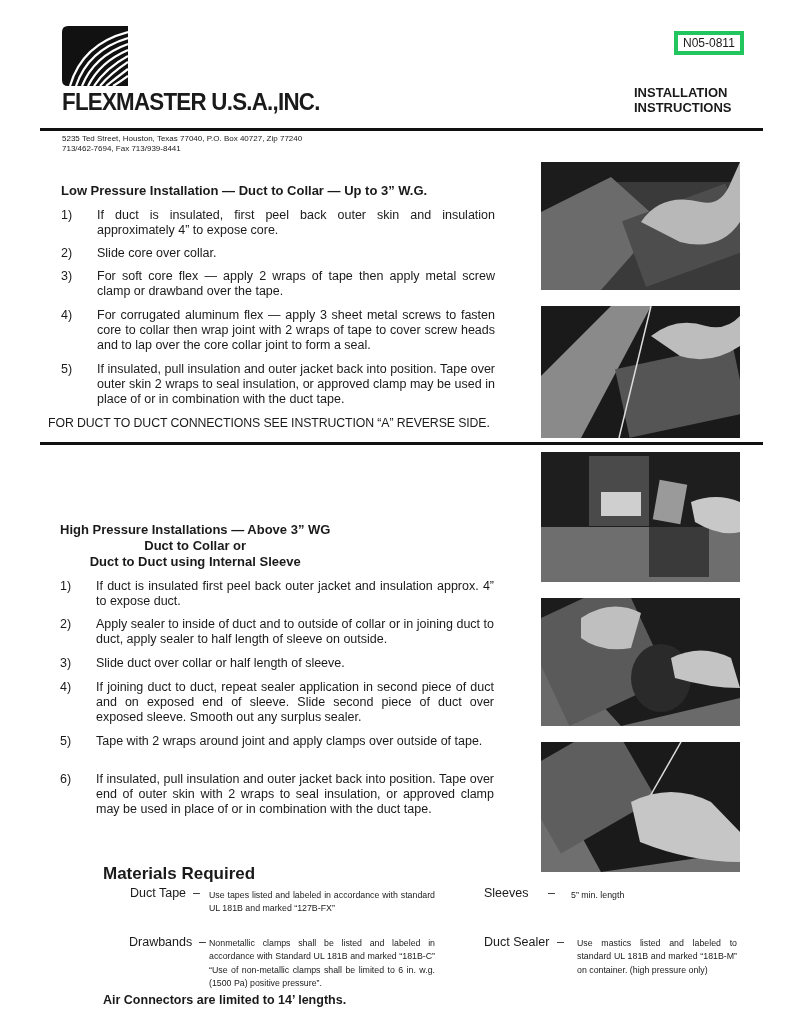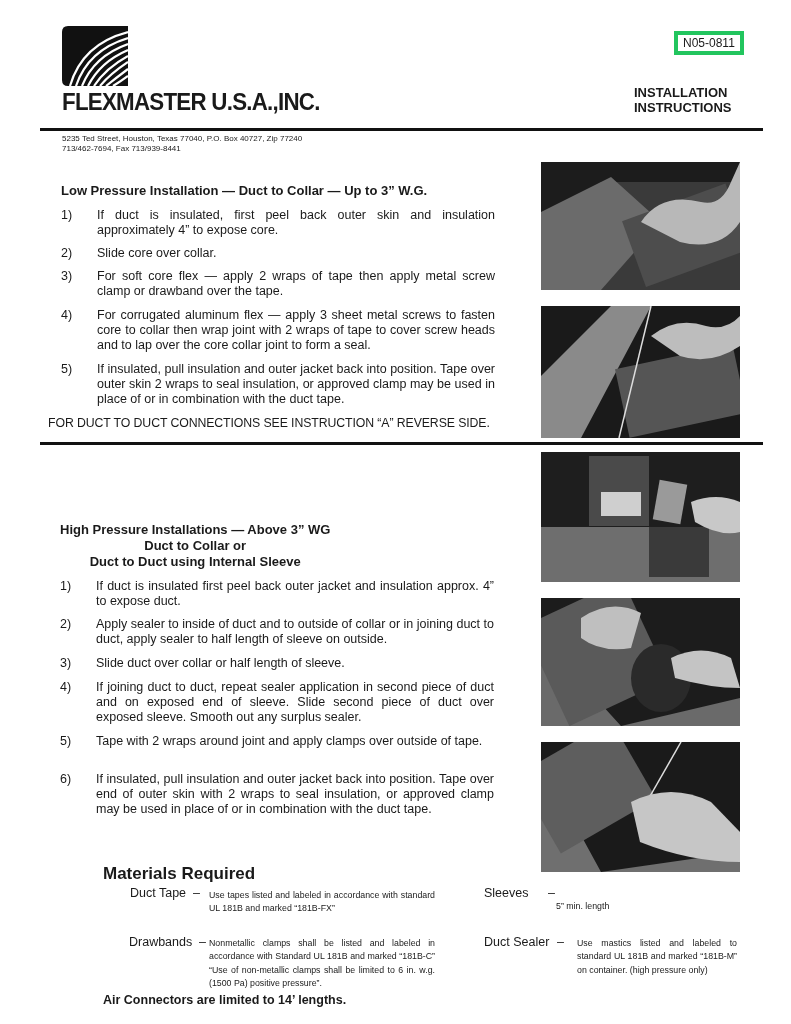--- a/index.html
+++ b/index.html
@@ -154,27 +154,27 @@
 </div>
 <div class="step" style="left:60px; top:772px;">
   <span class="num">6)</span>
   <span class="txt">If insulated, pull insulation and outer jacket back into position. Tape over end of outer skin with 2 wraps to seal insulation, or approved clamp may be used in place of or in combination with the duct tape.</span>
 </div>
 
 <div class="abs mat-head">Materials Required</div>
 
 <span class="mat-label" style="left:130px; top:886px;">Duct Tape</span>
 <span class="mat-dash" style="left:193px; top:886px;">–</span>
-<div class="mat-desc" style="left:209px; top:889px; width:226px;">Use tapes listed and labeled in accordance with standard UL 181B and marked “181B-FX”</div>
+<div class="mat-desc" style="left:209px; top:889px; width:226px;">Use tapes listed and labeled in accordance with standard UL 181B and marked “127B-FX”</div>
 
 <span class="mat-label" style="left:129px; top:935px;">Drawbands</span>
 <span class="mat-dash" style="left:199px; top:935px;">–</span>
 <div class="mat-desc" style="left:209px; top:937px; width:226px;">Nonmetallic clamps shall be listed and labeled in accordance with Standard UL 181B and marked “181B-C” “Use of non-metallic clamps shall be limited to 6 in. w.g. (1500 Pa) positive pressure”.</div>
 
 <span class="mat-label" style="left:484px; top:886px;">Sleeves</span>
 <span class="mat-dash" style="left:548px; top:886px;">–</span>
-<div class="mat-desc" style="left:556px; top:889px; width:170px;margin-top:11px;">5” min. length</div>
+<div class="mat-desc" style="left:571px; top:889px; width:170px;">5” min. length</div>
 
 <span class="mat-label" style="left:484px; top:935px;">Duct Sealer</span>
 <span class="mat-dash" style="left:557px; top:935px;">–</span>
 <div class="mat-desc" style="left:577px; top:937px; width:160px;">Use mastics listed and labeled to standard UL 181B and marked “181B-M” on container. (high pressure only)</div>
 
 <div class="abs footer-note">Air Connectors are limited to 14’ lengths.</div>
 
 </body></html>

